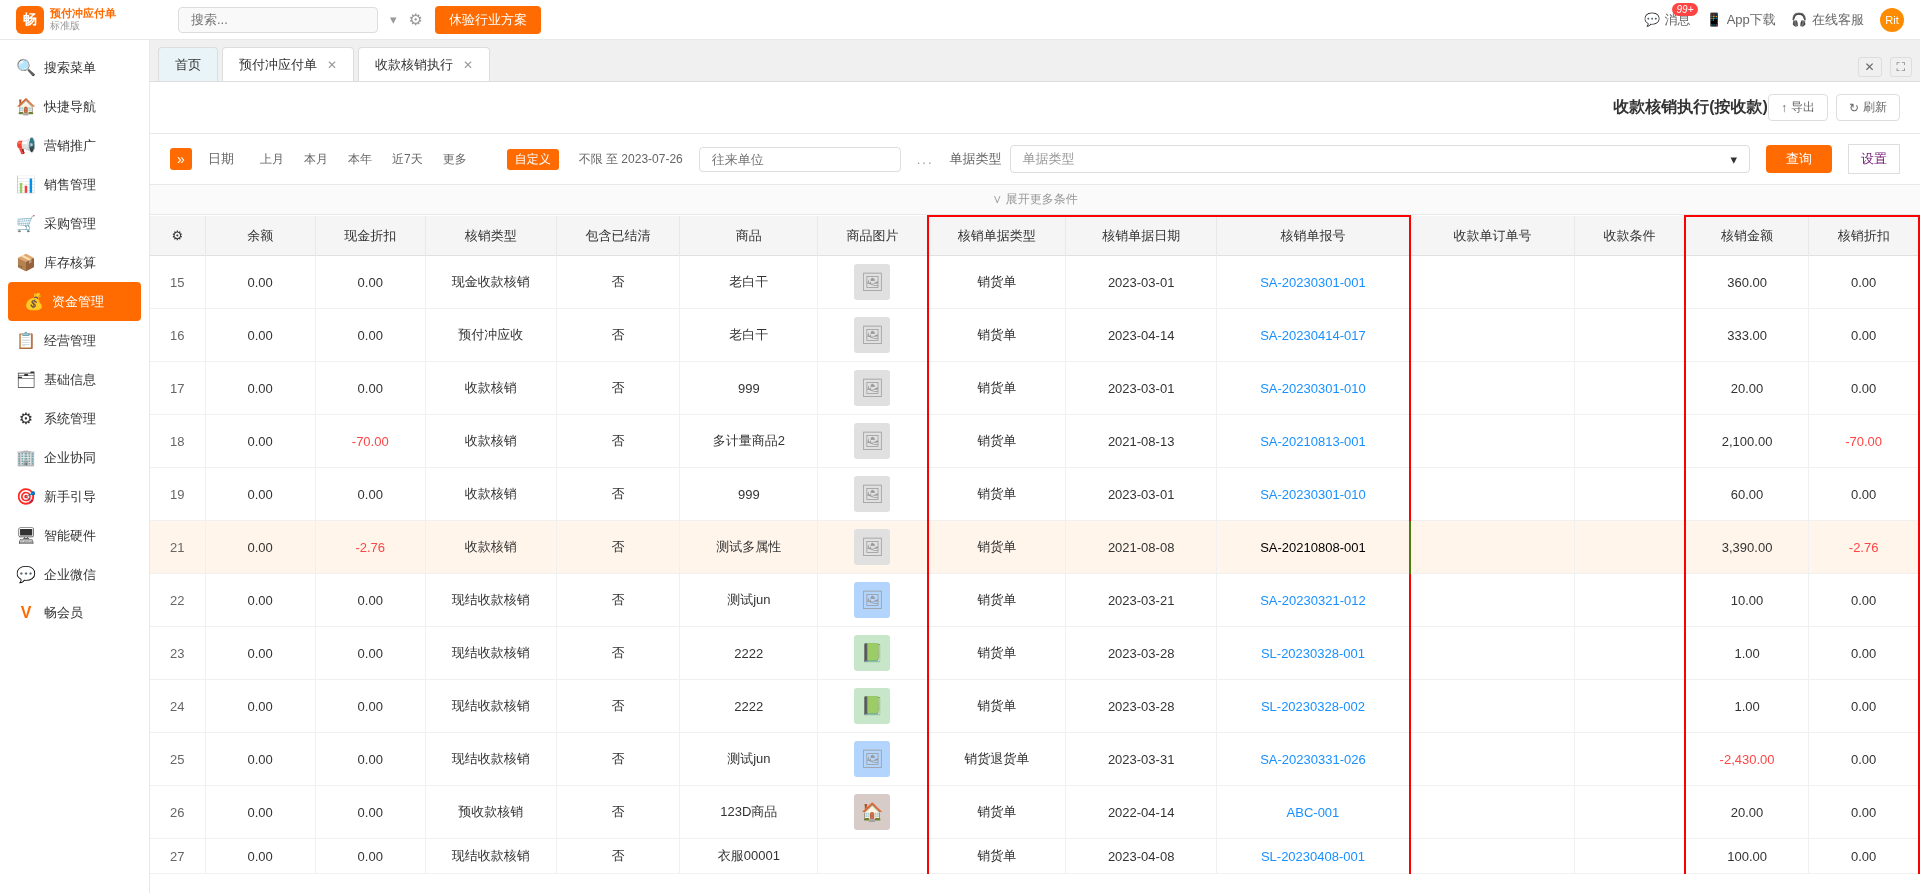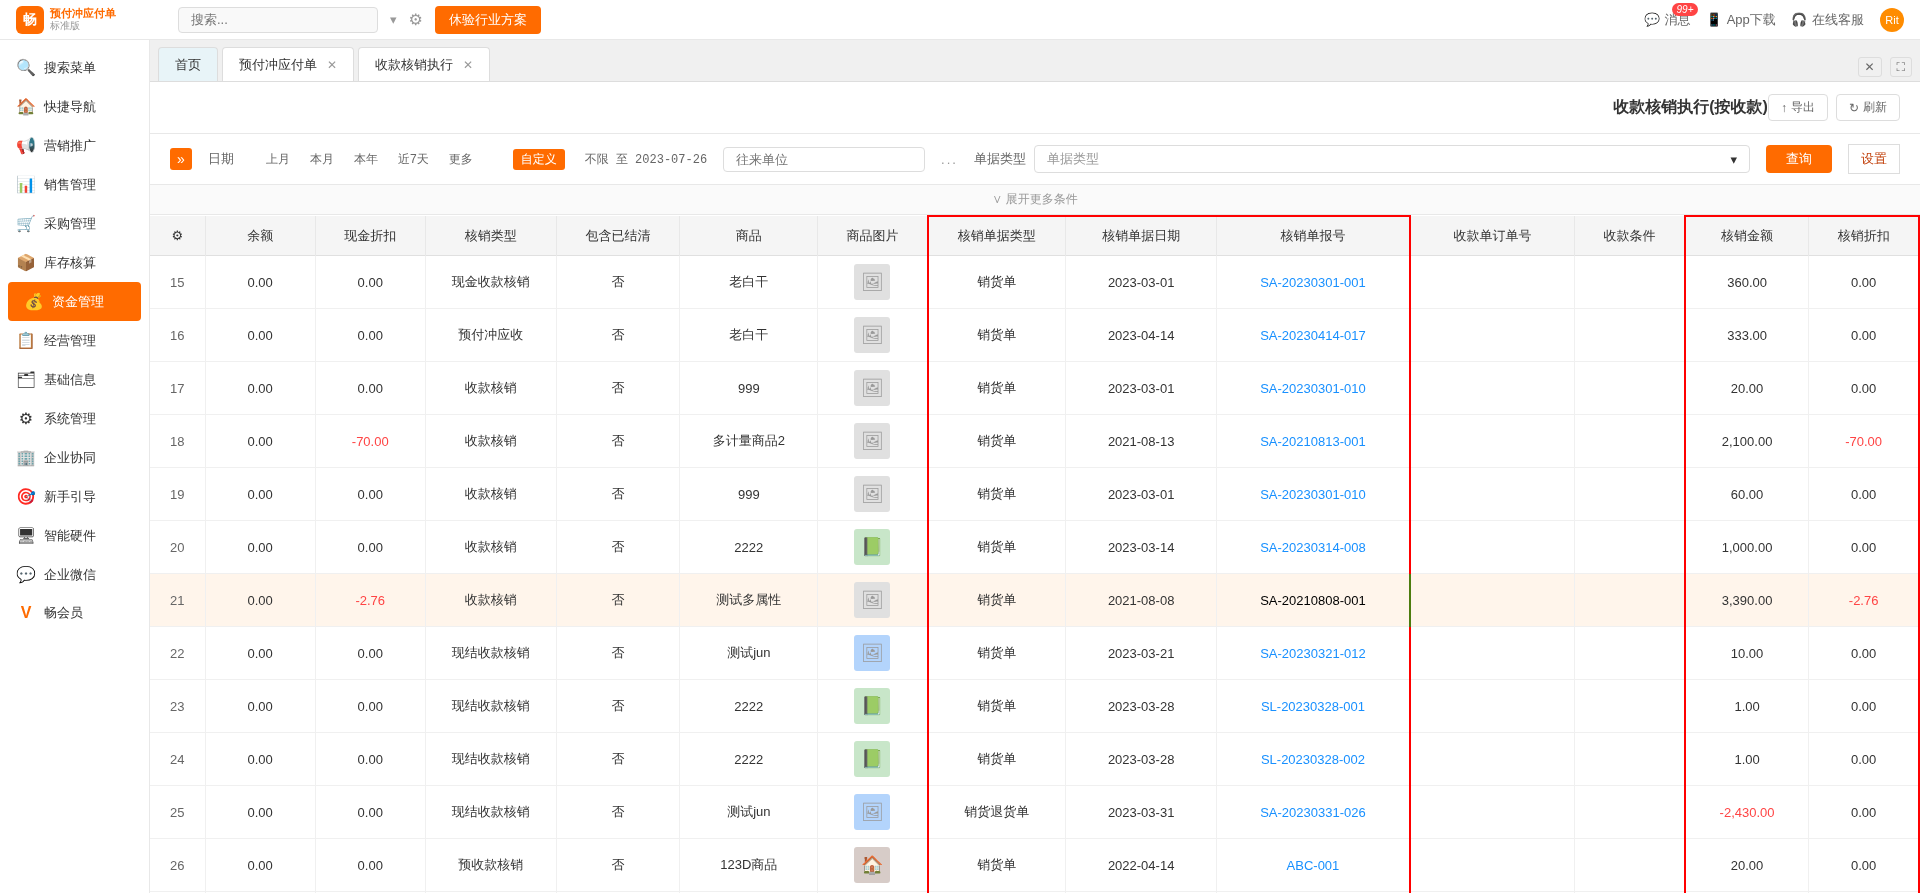--- a/index.html
+++ b/index.html
@@ -39,30 +39,30 @@
 
     
     .page-header { padding: 12px 20px 0; background: #fff; display: flex; justify-content: flex-end; align-items: center; border-bottom: 1px solid #e8e8e8; }
     .page-title { font-size: 16px; font-weight: 600; color: #333; padding-bottom: 12px; }
     .header-actions { display: flex; gap: 8px; padding-bottom: 12px; }
     .action-btn { display: flex; align-items: center; gap: 4px; border: 1px solid #ddd; background: #fff; border-radius: 4px; padding: 4px 12px; font-size: 12px; cursor: pointer; color: #666; }
 
     
     .filter-bar { background: #fff; padding: 10px 20px; border-bottom: 1px solid #e8e8e8; display: flex; align-items: center; gap: 16px; }
     .filter-toggle { background: #ff6b00; color: white; border: none; border-radius: 3px; width: 22px; height: 22px; cursor: pointer; font-size: 14px; display: flex; align-items: center; justify-content: center; }
-    .filter-group { display: flex; align-items: center; gap: 24px; }
+    .filter-group { display: flex; align-items: center; gap: 18px; }
     .filter-label { color: #666; font-size: 13px; }
     .filter-tabs { display: flex; gap: 4px; }
     .filter-tab { padding: 2px 8px; font-size: 12px; color: #666; cursor: pointer; border-radius: 3px; }
     .filter-tab.custom { background: #ff6b00; color: white; border-radius: 3px; margin-left: 28px; }
-    .date-range { font-size: 12px; color: #666; font-family: Liberation Mono, monospace; }
+    .date-range { font-size: 12px; color: #666; }
     .filter-input { border: 1px solid #ddd; border-radius: 4px; padding: 4px 12px; font-size: 13px; color: #999; min-width: 160px; }
     .filter-dots { color: #999; letter-spacing: 2px; }
     .query-btn { background: #ff6b00; color: white; border: none; border-radius: 4px; padding: 5px 20px; font-size: 13px; cursor: pointer; }
-    .settings-btn { border: 1px solid #ddd; background: #fff; border-radius: 0; padding: 5px 12px; font-size: 13px; cursor: pointer; color: #c2410c; }
+    .settings-btn { border: 1px solid #ddd; background: #fff; border-radius: 0; padding: 5px 12px; font-size: 13px; cursor: pointer; color: #701a75; }
     .expand-bar { background: #fafafa; padding: 6px 20px; text-align: center; border-bottom: 1px solid #e8e8e8; }
     .expand-link { color: #999; font-size: 12px; cursor: pointer; }
 
     
     .table-container { flex: 1; overflow: auto; background: #fff; margin: 0; position: relative; }
     table { width: 100%; border-collapse: collapse; font-size: 13px; }
     thead tr { background: #f5f5f5; border-bottom: 1px solid #e0e0e0; }
     thead th { padding: 10px 8px; text-align: center; color: #333; font-weight: 500; border-right: 1px solid #e8e8e8; white-space: nowrap; font-size: 13px; position: sticky; top: 0; background: #f5f5f5; z-index: 1; }
     tbody tr { border-bottom: 1px solid #f0f0f0; }
     tbody tr.highlighted { background: #fff5eb; }
@@ -333,36 +333,20 @@
       <td>999</td>
       <td><div class="thumbnail" style="background:#e0e0e0">🖼</div></td>
       <td style="border-left:2px solid red">销货单</td>
       <td>2023-03-01</td>
       <td style="color:#1890ff;cursor:pointer;border-right:2px solid red">SA-20230301-010</td>
       <td></td>
       <td></td>
       <td class="" style="border-left:2px solid red">60.00</td>
       <td class="" style="border-right:2px solid red">0.00</td>
     </tr>
-            <tr>
-      <td style="color:#666">20</td>
-      <td>0.00</td>
-      <td class="">0.00</td>
-      <td>收款核销</td>
-      <td>否</td>
-      <td>2222</td>
-      <td><div class="thumbnail" style="background:#c8e6c9">📗</div></td>
-      <td style="border-left:2px solid red">销货单</td>
-      <td>2023-03-14</td>
-      <td style="color:#1890ff;cursor:pointer;border-right:2px solid red">SA-20230314-008</td>
-      <td></td>
-      <td></td>
-      <td class="" style="border-left:2px solid red">1,000.00</td>
-      <td class="" style="border-right:2px solid red">0.00</td>
-    </tr>
             <tr class="highlighted">
       <td style="color:#666">21</td>
       <td>0.00</td>
       <td class=" red">-2.76</td>
       <td>收款核销</td>
       <td>否</td>
       <td>测试多属性</td>
       <td><div class="thumbnail" style="background:#e0e0e0">🖼</div></td>
       <td style="border-left:2px solid red">销货单</td>
       <td>2021-08-08</td>

